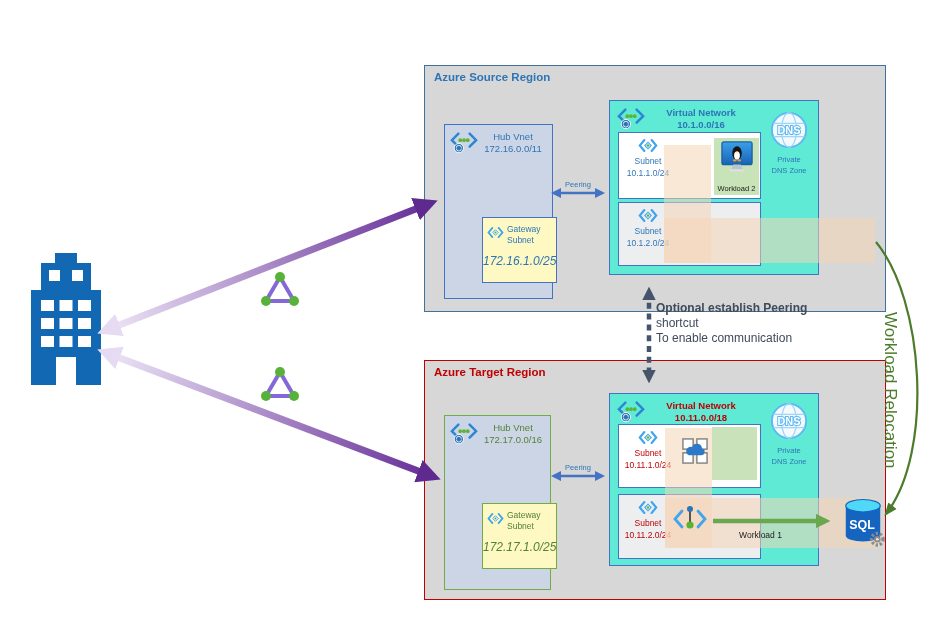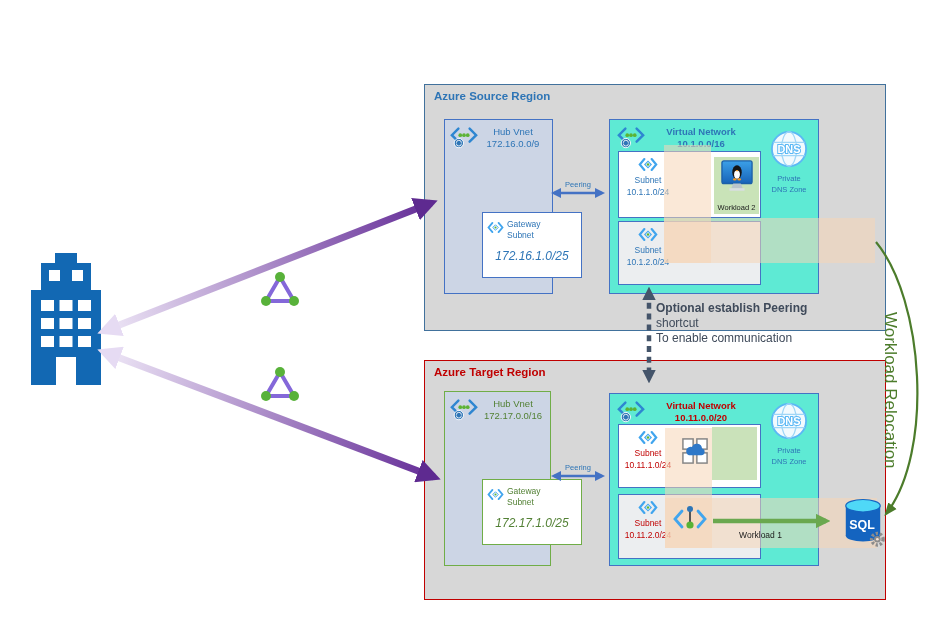--- a/index.html
+++ b/index.html
@@ -5,32 +5,32 @@
   html,body{margin:0;padding:0;background:#fff;}
   .canvas{position:relative;width:943px;height:617px;background:#fff;overflow:hidden;
           font-family:"Liberation Sans",sans-serif;}
   .abs{position:absolute;}
   
   .title{left:290px;top:8px;width:480px;text-align:center;font-size:18px;line-height:1.3;
          color:#4a6c28;font-weight:600;}
   .title b{font-weight:800;}
   
   .region{background:#d7d7d7;z-index:1;}
-  .region-src{left:424px;top:84px;width:460px;height:245px;border:1.5px solid #41719c;}
+  .region-src{left:424px;top:65px;width:460px;height:245px;border:1.5px solid #41719c;}
   .region-tgt{left:424px;top:360px;width:460px;height:238px;border:1.5px solid #c00000;}
   .region-label{left:9px;top:5px;font-size:11.5px;font-weight:600;}
   .blue-t{color:#2e75b6;} .red-t{color:#c00000;} .green-t{color:#538135;}
   
-  .hub{background:#ccd5e5;}
+  .hub{background:#ccd5e5;margin-top:24px;}
   .hub-src{left:19px;top:34px;width:107px;height:173px;border:1.5px solid #4472c4;}
   .hub-tgt{left:19px;top:30px;width:105px;height:173px;border:1.5px solid #70ad47;}
   .hub-icon{left:5px;top:5px;}
   .hub-text{left:32px;top:6px;width:72px;text-align:center;font-size:9.5px;line-height:1.3;}
   
-  .gw{width:73px;height:64px;background:#ffffff;padding-left:25px;}
+  .gw{width:73px;height:64px;background:#fef9c3;}
   .gw-src{left:37px;top:92px;border:1.5px solid #4472c4;}
   .gw-tgt{left:37px;top:87px;border:1.5px solid #70ad47;}
   .gw-icon{left:4px;top:8px;}
   .gw-l1{left:24px;top:6px;font-size:8.5px;}
   .gw-l2{left:24px;top:17px;font-size:8.5px;}
   .gw-cidr{left:0;top:36px;width:100%;text-align:center;font-size:12px;font-style:italic;}
   
   .vn{background:#5eead4;border:1.5px solid #4472c4;}
   .vn-src{left:184px;top:34px;width:208px;height:173px;}
   .vn-tgt{left:184px;top:32px;width:208px;height:171px;}
@@ -104,21 +104,21 @@
         <path d="M21,3 L28,10 L21,17" stroke="#2e86d1" stroke-width="2.6" fill="none" stroke-linecap="round"></path>
         <circle cx="11" cy="10" r="2" fill="#5cb335"></circle>
           <circle cx="15" cy="10" r="2" fill="#5cb335"></circle>
           <circle cx="19" cy="10" r="2" fill="#5cb335"></circle>
         <circle cx="9.5" cy="18.5" r="5" fill="#2e75b6" stroke="#fff" stroke-width="1"></circle>
         <path d="M6.8,18.2 a2.7,2.7 0 0 1 5.4,0" stroke="#fff" stroke-width="0.9" fill="none"></path>
         <path d="M12.2,19 a2.7,2.7 0 0 1 -5.4,0" stroke="#fff" stroke-width="0.9" fill="none"></path>
       </svg>
       <div class="abs hub-text blue-t">
         <span>Hub Vnet</span><br>
-        <span>172.16.0.0/9</span>
+        <span>172.16.0.0/11</span>
       </div>
 
       <div class="abs gw gw-src">
         <svg class="abs gw-icon" width="17" height="13" viewBox="0 0 22 16">
           <path d="M7,2 L2,8 L7,14" stroke="#41a5ee" stroke-width="2.4" fill="none" stroke-linecap="round"></path>
           <path d="M15,2 L20,8 L15,14" stroke="#41a5ee" stroke-width="2.4" fill="none" stroke-linecap="round"></path>
           <rect x="8.5" y="5.5" width="5" height="5" transform="rotate(45 11 8)" fill="#fff" stroke="#41a5ee" stroke-width="1.2"></rect>
           <circle cx="11" cy="8" r="1.4" fill="#5cb335"></circle>
         </svg>
         <div class="abs gw-l1 blue-t">Gateway</div>
@@ -241,21 +241,21 @@
         <path d="M21,3 L28,10 L21,17" stroke="#2e86d1" stroke-width="2.6" fill="none" stroke-linecap="round"></path>
         <circle cx="11" cy="10" r="2" fill="#5cb335"></circle>
           <circle cx="15" cy="10" r="2" fill="#5cb335"></circle>
           <circle cx="19" cy="10" r="2" fill="#5cb335"></circle>
         <circle cx="9.5" cy="18.5" r="5" fill="#2e75b6" stroke="#fff" stroke-width="1"></circle>
         <path d="M6.8,18.2 a2.7,2.7 0 0 1 5.4,0" stroke="#fff" stroke-width="0.9" fill="none"></path>
         <path d="M12.2,19 a2.7,2.7 0 0 1 -5.4,0" stroke="#fff" stroke-width="0.9" fill="none"></path>
       </svg>
       <div class="abs vn-text red-t">
         <span>Virtual Network</span><br>
-        <span>10.11.0.0/20</span>
+        <span>10.11.0.0/18</span>
       </div>
 
       <div class="abs subnet sub1-tgt">
         <div class="abs sub-col red-t">
           <svg width="20" height="15" viewBox="0 0 22 16">
             <path d="M7,2 L2,8 L7,14" stroke="#41a5ee" stroke-width="2.4" fill="none" stroke-linecap="round"></path>
             <path d="M15,2 L20,8 L15,14" stroke="#41a5ee" stroke-width="2.4" fill="none" stroke-linecap="round"></path>
             <rect x="8.5" y="5.5" width="5" height="5" transform="rotate(45 11 8)" fill="#fff" stroke="#41a5ee" stroke-width="1.2"></rect>
             <circle cx="11" cy="8" r="1.4" fill="#5cb335"></circle>
           </svg><br>

